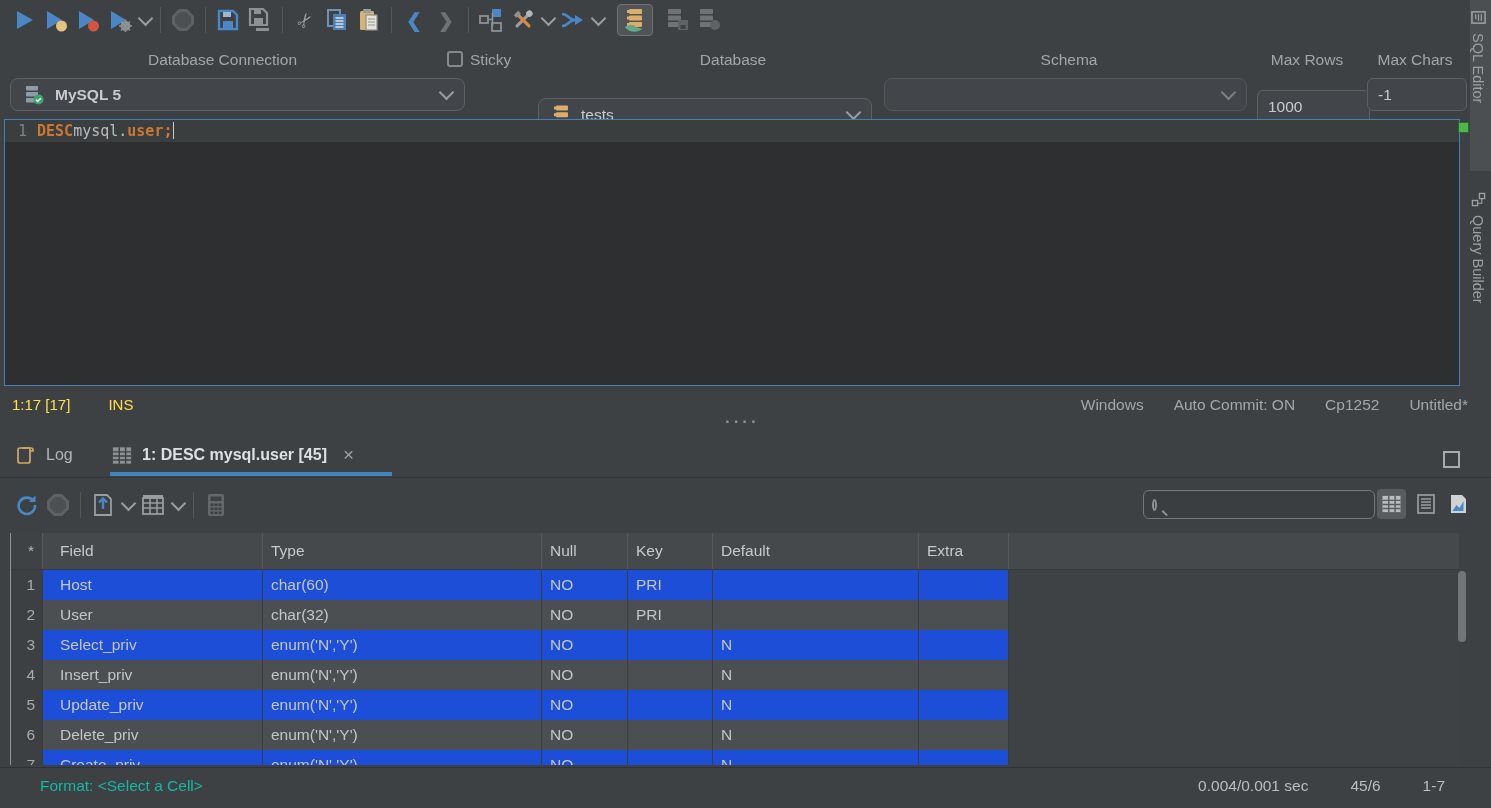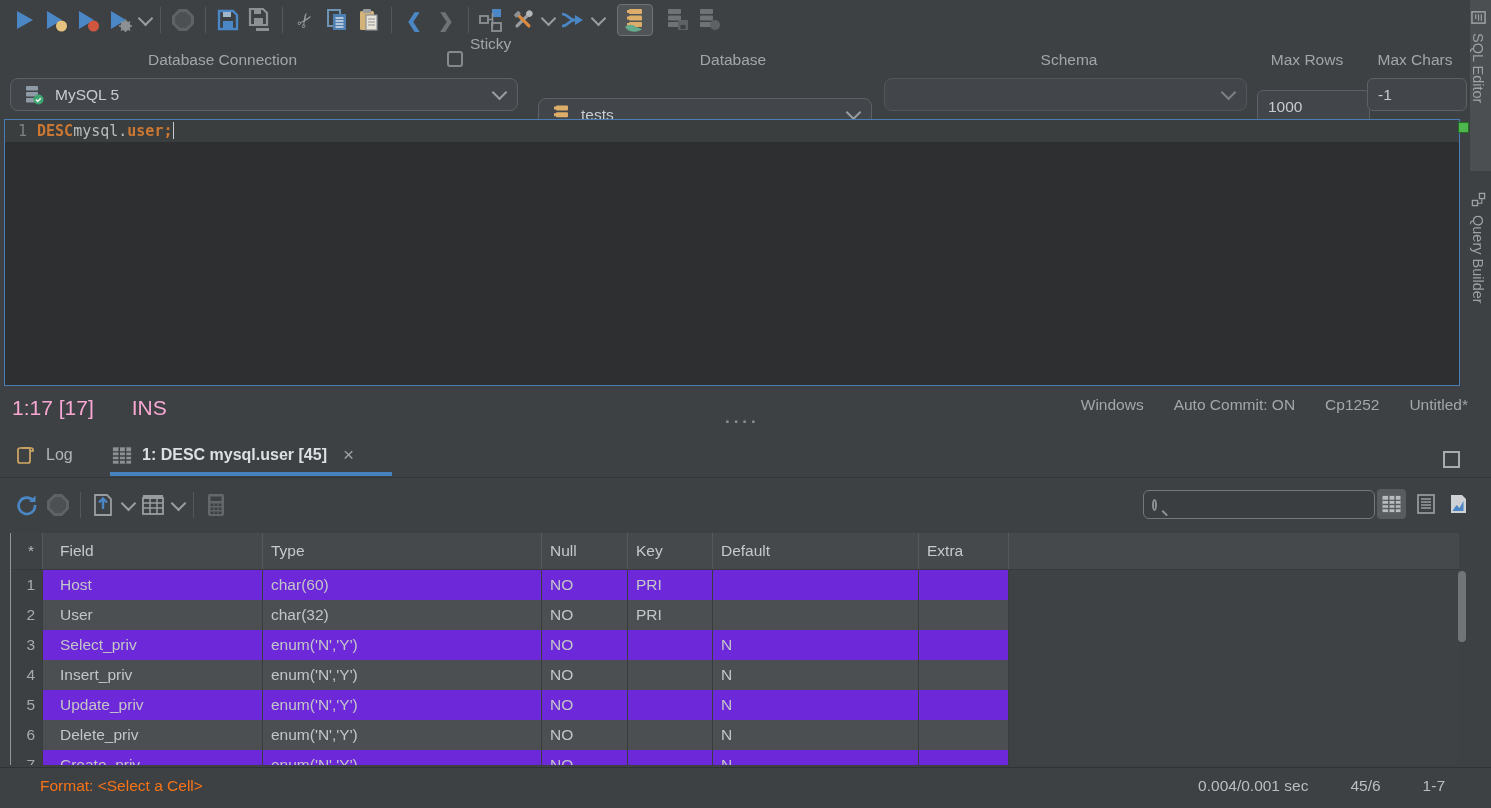--- a/index.html
+++ b/index.html
@@ -39,21 +39,21 @@
   .editor{position:absolute;left:4px;top:119px;width:1456px;height:267px;background:#2d2f30;border:1px solid #4a7db3;box-sizing:border-box;}
   .cur-line{position:absolute;left:0;top:0;right:0;height:22px;background:#3b3e3f;}
   .code-line{position:absolute;left:0;top:2px;display:flex;font-family:"DejaVu Sans Mono","Liberation Mono",monospace;font-size:15px;line-height:19px;}
   .lnum{width:22px;text-align:right;color:#7b8184;margin-right:10px;}
   .kw{color:#cc7832;font-weight:bold;}
   .plain{color:#b9bcbe;}
   .caret{width:1px;height:17px;background:#c8cbcd;margin-left:1px;}
   .green-square{position:absolute;left:1458px;top:122px;width:11px;height:11px;background:#4db64d;border:1px solid #256c25;box-sizing:border-box;}
 
   
-  .ed-status-left{position:absolute;left:12px;top:396px;display:flex;gap:38px;color:#f9a8d4;font-size:21px;}
+  .ed-status-left{position:absolute;left:12px;top:396px;display:flex;gap:38px;color:#fde047;font-size:15px;}
   .ed-status-right{position:absolute;right:23px;top:396px;display:flex;gap:30px;color:#a4a7aa;font-size:15.5px;}
   .split-dots{position:absolute;left:725px;top:412px;color:#8c9093;font-size:17px;font-weight:bold;letter-spacing:3px;}
 
   
   .tab-log{position:absolute;left:16px;top:445px;display:flex;align-items:center;gap:10px;color:#b2b5b7;font-size:16px;}
   .tab-result{position:absolute;left:112px;top:444px;display:flex;align-items:center;gap:10px;color:#dde0e2;font-size:16px;font-weight:bold;}
   .tab-close{font-size:19px;color:#9fa2a5;font-weight:normal;margin-left:6px;}
   .tab-underline{position:absolute;left:110px;top:472px;width:282px;height:4px;background:#4683bd;}
   .tabbar-line{position:absolute;left:0;top:477px;width:1491px;height:1px;background:#33363a;}
   .max-btn{position:absolute;left:1443px;top:451px;width:13px;height:13px;border:2px solid #a9acae;box-sizing:content-box;}
@@ -78,28 +78,28 @@
   .tcell{display:flex;align-items:center;padding-left:8px;box-sizing:border-box;border-right:1px solid #3a3d40;}
   .c0{width:32px;flex:0 0 32px;}
   .c1{width:220px;flex:0 0 220px;padding-left:17px;}
   .c2{width:279px;flex:0 0 279px;}
   .c3{width:86px;flex:0 0 86px;}
   .c4{width:85px;flex:0 0 85px;}
   .c5{width:206px;flex:0 0 206px;}
   .c6{width:90px;flex:0 0 90px;}
   .cfill{flex:1;background:#3f4245;border-right:none;}
   .trow .c0{background:#3d4043;color:#a8abad;justify-content:flex-end;padding:0 7px 0 0;}
-  .trow.odd  .tcell:not(.c0):not(.cfill){background:#6d28d9;}
+  .trow.odd  .tcell:not(.c0):not(.cfill){background:#1d4ed8;}
   .trow.even .tcell:not(.c0):not(.cfill){background:#4b4f52;}
   .vscroll{position:absolute;left:1458px;top:571px;width:8px;height:194px;}
   .vscroll .thumb{width:8px;height:71px;background:#717578;border-radius:4px;}
 
   
   .footer{position:absolute;left:0;top:767px;width:1491px;height:41px;border-top:1px solid #303336;box-sizing:border-box;}
-  .footer .fmt{position:absolute;left:40px;top:9px;color:#f97316;font-size:15.5px;}
+  .footer .fmt{position:absolute;left:40px;top:9px;color:#14b8a6;font-size:15.5px;}
   .footer .right{position:absolute;right:46px;top:9px;display:flex;gap:42px;color:#bbbec0;font-size:15.5px;}
 
   svg{display:block;}
 </style>
 </head>
 <body>
 
 <div id="app">
 
   <div class="toolbar">
@@ -249,41 +249,41 @@
           <circle cx="19" cy="18" r="5" fill="#797d80"></circle>
         </svg>
     </div>
   </div>
 
   <div class="flabel" style="left:10px;top:51px;width:425px;">
     <span>Database Connection</span>
     <span class="line"></span>
   </div>
   <div class="checkbox" style="left:447px;top:51px;"></div>
-  <div class="flabel" style="left:470px;top:35px;">
+  <div class="flabel" style="left:470px;top:51px;">
     <span>Sticky</span>
   </div>
   <div class="flabel" style="left:524px;top:51px;width:354px;margin-left:32px;">
     <span>Database</span>
     <span class="line"></span>
   </div>
   <div class="flabel" style="left:892px;top:51px;width:354px;">
     <span>Schema</span>
     <span class="line"></span>
   </div>
   <div class="flabel" style="left:1257px;top:51px;width:100px;">
     <span>Max Rows</span>
     <span class="line"></span>
   </div>
   <div class="flabel" style="left:1365px;top:51px;width:100px;">
     <span>Max Chars</span>
     <span class="line"></span>
   </div>
 
-  <div class="combo" style="left:10px;top:78px;width:508px;">
+  <div class="combo" style="left:10px;top:78px;width:455px;font-weight:bold;">
     <svg width="22" height="22" viewBox="0 0 22 22">
         <g fill="#8f9ba6">
           <rect x="3" y="2" width="12" height="4.4" rx="1"></rect>
           <rect x="3" y="8" width="12" height="4.4" rx="1"></rect>
           <rect x="3" y="14" width="12" height="4.4" rx="1"></rect>
         </g>
         <circle cx="15.5" cy="15.5" r="5" fill="#3ea56f"></circle>
         <path d="M13 15.6l1.8 1.8 3-3.2" stroke="#eaf4ee" stroke-width="1.6" fill="none"></path>
       </svg>
     <span>MySQL 5</span>

